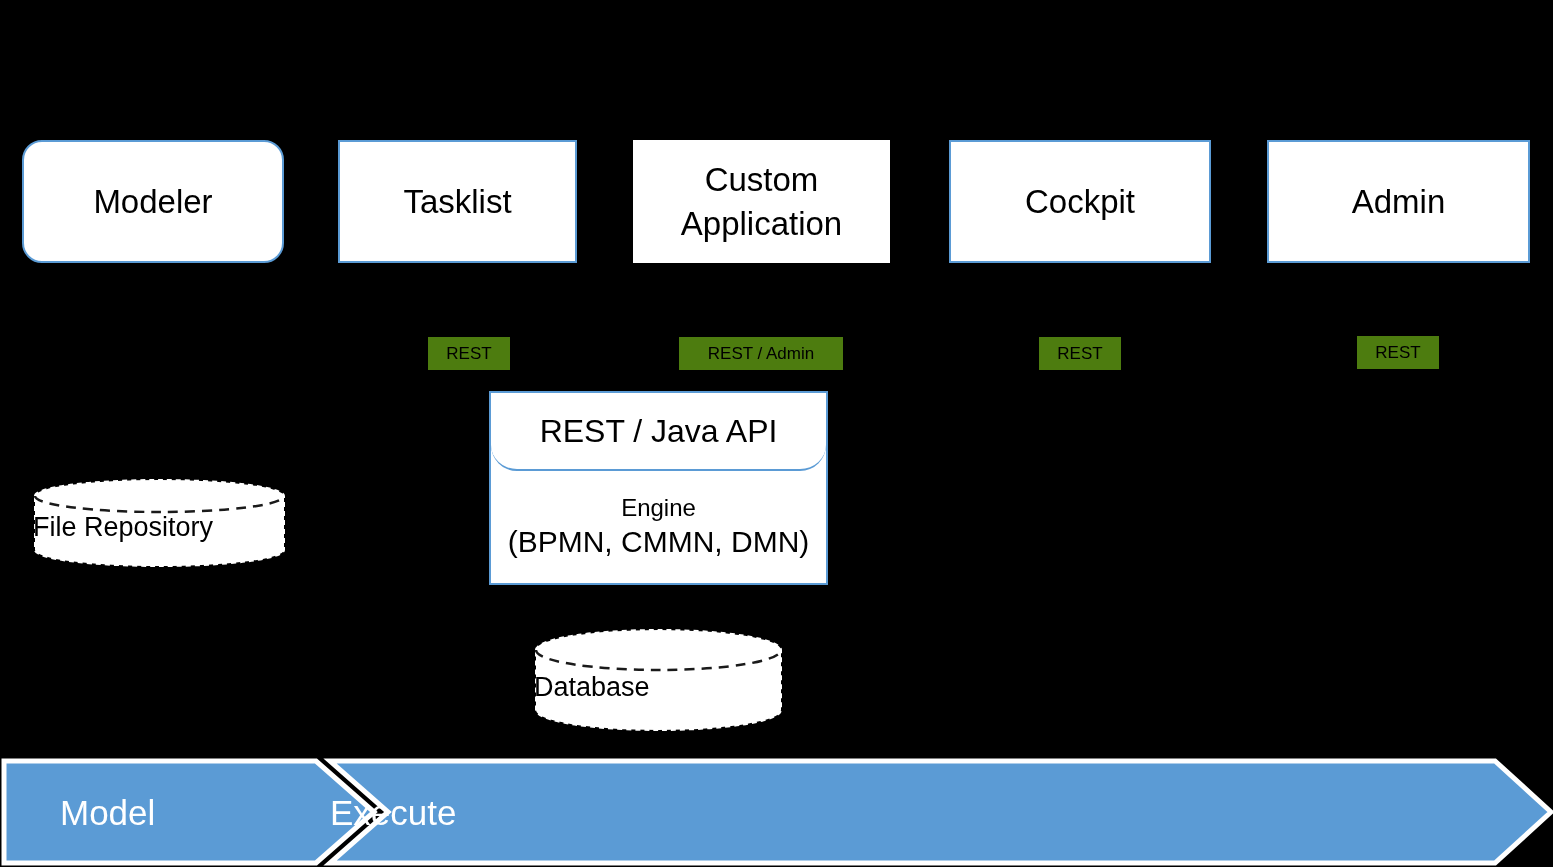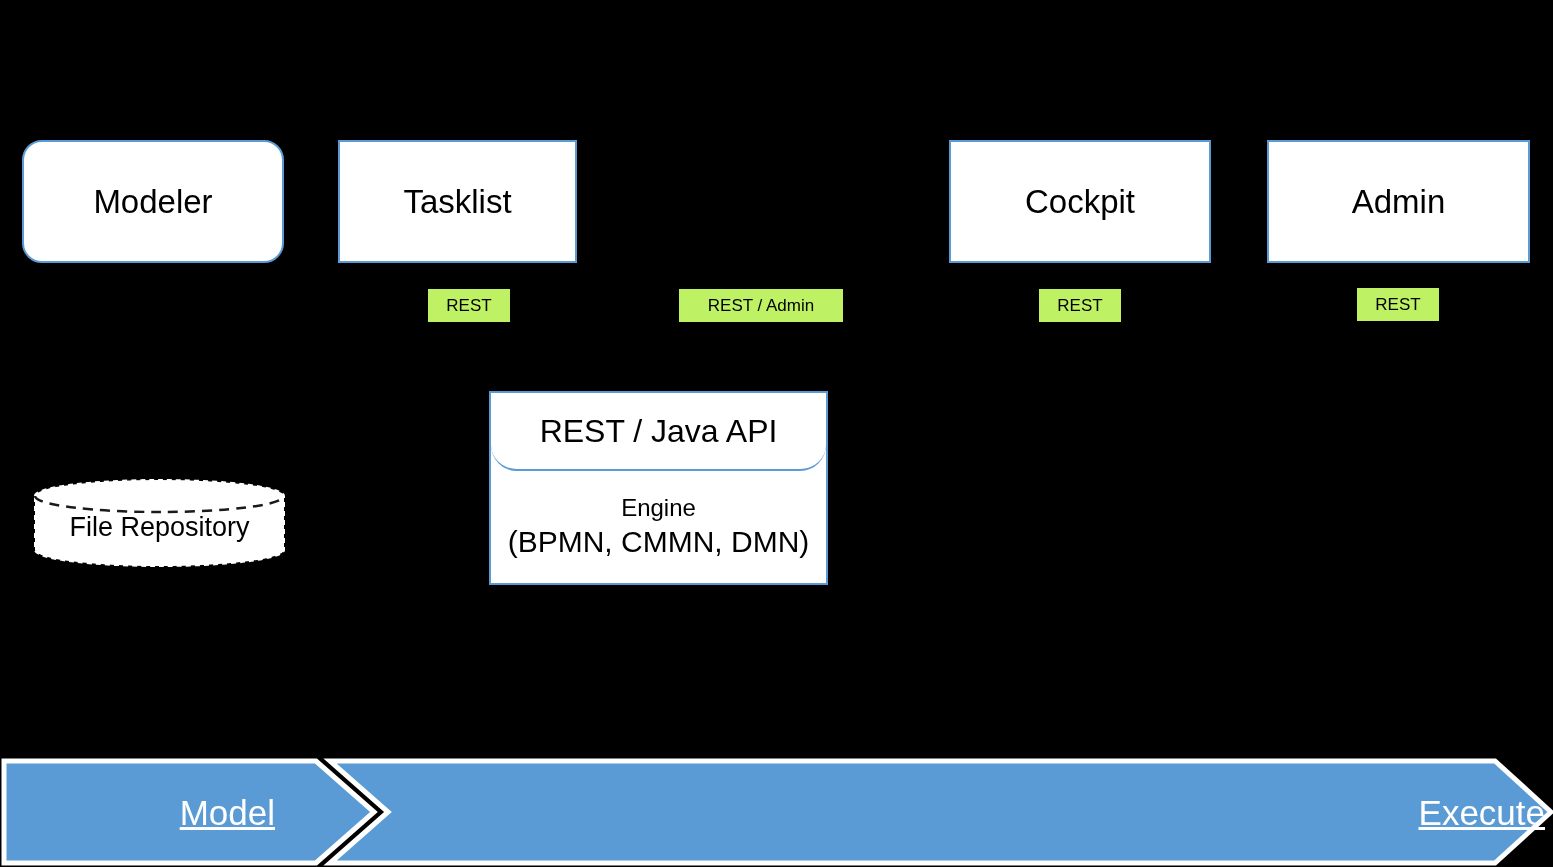--- a/index.html
+++ b/index.html
@@ -35,27 +35,28 @@
   .app-box.solid {
     border: 2px solid #5b9bd5;
   }
   .app-box.dashed {
     border: 3px dashed #ffffff;
   }
 
   
   .tag {
     position: absolute;
-    background: #bef264;
+    background: #4d7c0f;
     color: #000000;
     display: flex;
     align-items: center;
     justify-content: center;
     font-size: 17px;
     box-sizing: border-box;
+    margin-top: 48px;
   }
 
   
   .engine-stack {
     position: absolute;
     box-sizing: border-box;
     border: 2px solid #5b9bd5;
     background: #ffffff;
   }
   .engine-api {
@@ -89,59 +90,61 @@
   .cylinder svg {
     position: absolute;
     left: 0;
     top: 0;
     overflow: visible;
   }
   .cylinder .cyl-label {
     position: absolute;
     left: 0;
     right: 0;
-    text-align: center;
+    text-align: left;
     color: #000000;
     font-size: 27px;
     z-index: 2;
   }
 
   
   .banner {
     position: absolute;
     left: 0;
     top: 757px;
     width: 1553px;
     height: 110px;
   }
   .banner svg { display: block; }
   .banner-label {
     position: absolute;
     color: #ffffff;
     font-size: 35px;
     top: 36px;
-    text-align: right;
-    text-decoration: underline;
+    text-align: left;
   }
   #model-label { left: 60px; width: 215px; }
   #execute-label { left: 330px; width: 1215px; }
 </style>
 </head>
 <body>
 
 <div id="canvas">
 
   <div class="app-box solid" style="left:22px; top:140px; width:262px; height:123px;border-radius:20px;">
     <span>Modeler</span>
   </div>
 
   <div class="app-box solid" style="left:338px; top:140px; width:239px; height:123px;">
     <span>Tasklist</span>
   </div>
 
+  <div class="app-box dashed" style="left:633px; top:140px; width:257px; height:123px;">
+    <span>Custom Application</span>
+  </div>
 
   <div class="app-box solid" style="left:1267px; top:140px; width:263px; height:123px;">
     <span>Admin</span>
   </div>
 
   <div class="app-box solid" style="left:949px; top:140px; width:262px; height:123px;">
     <span>Cockpit</span>
   </div>
 
   <div class="tag" style="left:428px; top:289px; width:82px; height:33px;">
@@ -171,20 +174,27 @@
   </div>
 
   <div class="cylinder" style="left:33px; top:478px; width:253px; height:90px;">
     <svg width="253" height="90" viewBox="0 0 253 90">
       <path d="M2,18 A124.5,16 0 0 1 251,18 L251,72 A124.5,16 0 0 1 2,72 Z" fill="#ffffff" stroke="#ffffff" stroke-width="2" stroke-dasharray="5 4"></path>
       <path d="M2,18 A124.5,16 0 0 0 251,18" fill="none" stroke="#1a1a1a" stroke-width="2.5" stroke-dasharray="10 7"></path>
     </svg>
     <div class="cyl-label" style="top:34px;">File Repository</div>
   </div>
 
+  <div class="cylinder" style="left:534px; top:628px; width:249px; height:104px;">
+    <svg width="249" height="104" viewBox="0 0 249 104">
+      <path d="M2,22 A122.5,20 0 0 1 247,22 L247,82 A122.5,20 0 0 1 2,82 Z" fill="#ffffff" stroke="#ffffff" stroke-width="2" stroke-dasharray="5 4"></path>
+      <path d="M2,22 A122.5,20 0 0 0 247,22" fill="none" stroke="#1a1a1a" stroke-width="2.5" stroke-dasharray="10 7"></path>
+    </svg>
+    <div class="cyl-label" style="top:44px;">Database</div>
+  </div>
 
   <div class="banner">
     <svg width="1553" height="110" viewBox="0 0 1553 110">
 
       <polygon points="4,4 316,4 374,55 316,106 4,106" fill="#5b9bd5" stroke="#ffffff" stroke-width="5" stroke-linejoin="miter"></polygon>
 
       <polygon points="330,4 1495,4 1551,55 1495,106 330,106 388,55" fill="#5b9bd5" stroke="#ffffff" stroke-width="5" stroke-linejoin="miter"></polygon>
     </svg>
     <div class="banner-label" id="model-label">Model</div>
     <div class="banner-label" id="execute-label">Execute</div>

